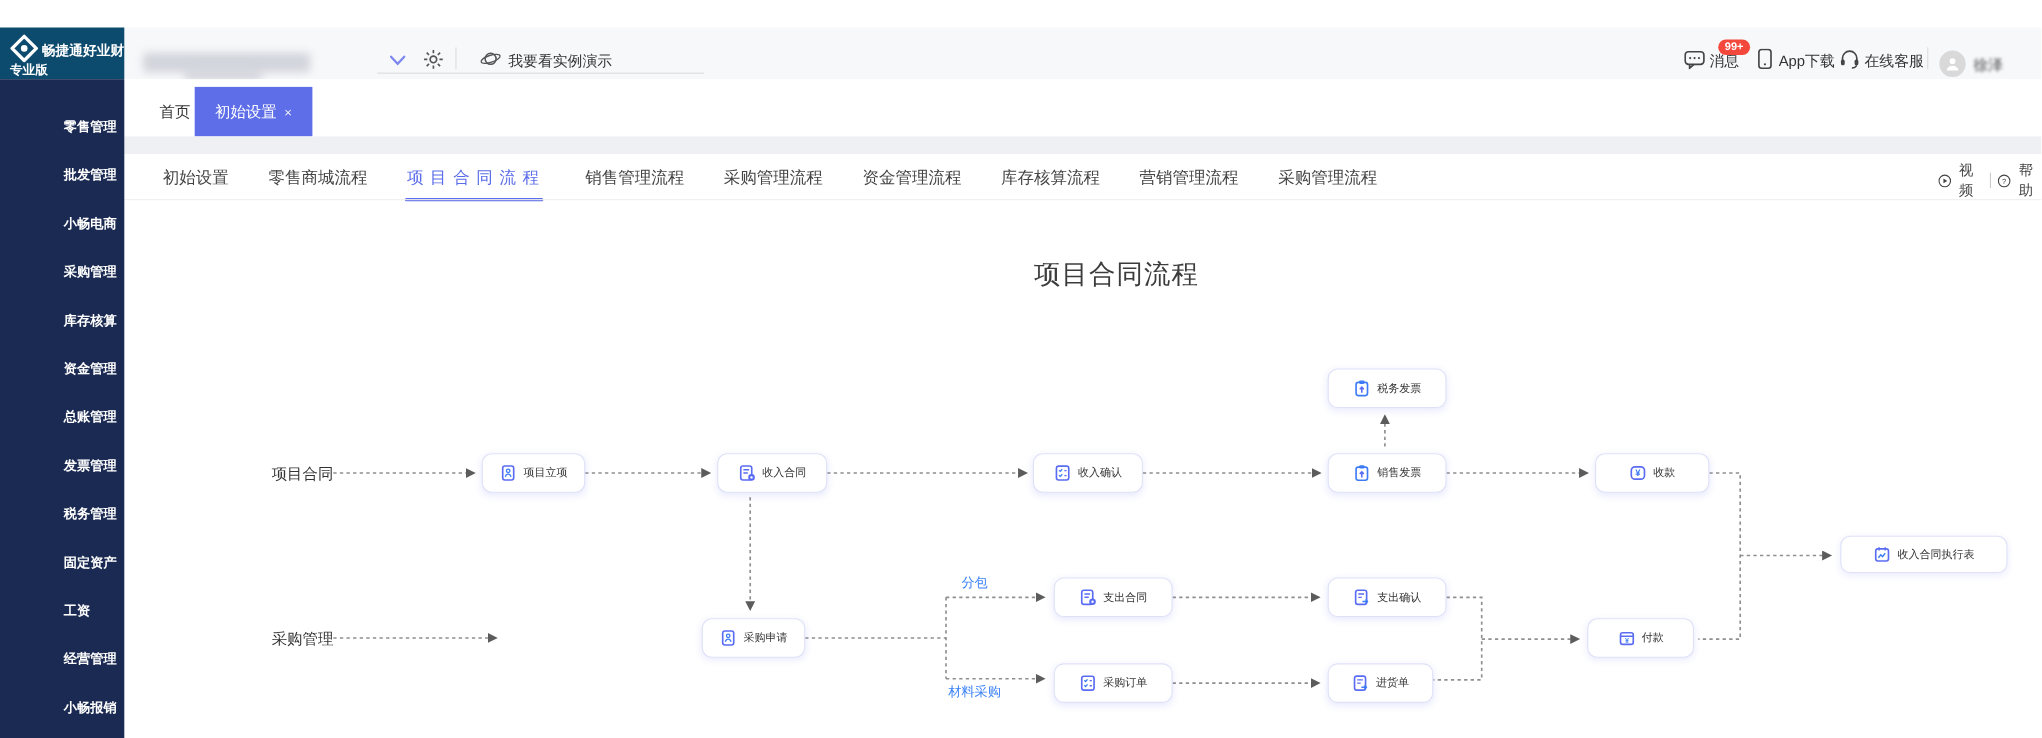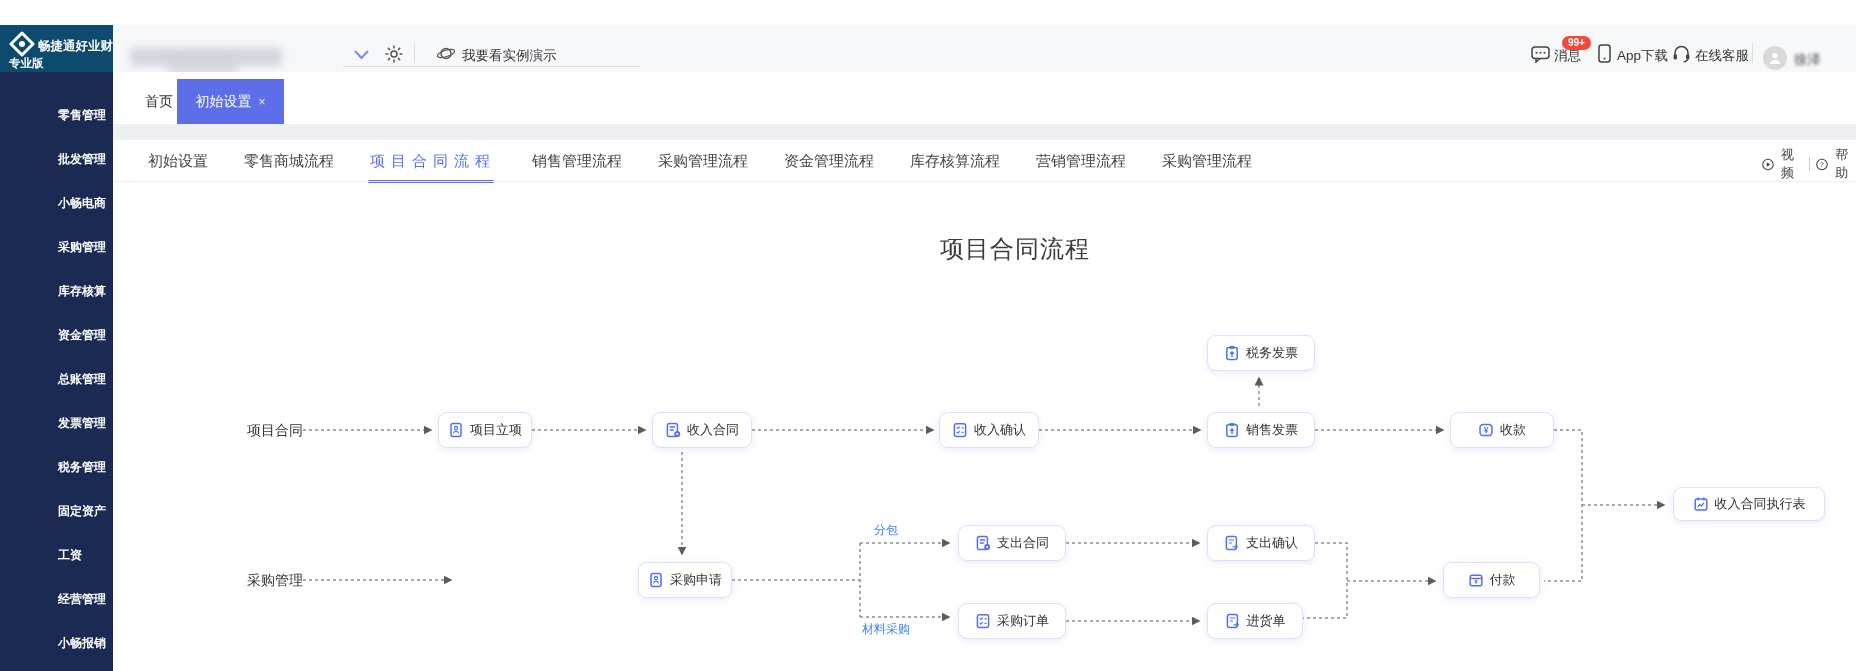--- a/index.html
+++ b/index.html
@@ -53,21 +53,21 @@
     font-weight:600; cursor:pointer; white-space:nowrap; display:flex; align-items:center;margin-left:36px; }
   .caret { width:0; height:0; border-left:5px solid transparent; border-right:5px solid transparent;
     border-top:6px solid #fff; margin-left:9px; }
 
   
   .flow-title { position:absolute; left:940px; top:233px; font-size:24px; color:#3c3c3c; letter-spacing:1px; }
   .lane-label { position:absolute; font-size:14px; color:#333; white-space:nowrap; }
   .branch-label { position:absolute; font-size:12px; color:#3b82f6; white-space:nowrap; }
   .node { position:absolute; height:36px; background:#fff; border:1px solid #dfe2f7; border-radius:9px;
     box-shadow:0 2px 7px rgba(90,108,243,.14); display:flex; align-items:center; justify-content:center;
-    gap:6px; font-size:13px; color:#333; cursor:pointer; white-space:nowrap; }
+    gap:6px; font-size:10px; color:#333; cursor:pointer; white-space:nowrap; }
   .connectors { position:absolute; left:0; top:0; pointer-events:none; }
   svg.ic { flex:0 0 auto; }
 </style>
 </head>
 <body>
 
 <div class="stage">
 
   <svg width="0" height="0" style="position:absolute" aria-hidden="true">
     <defs>

